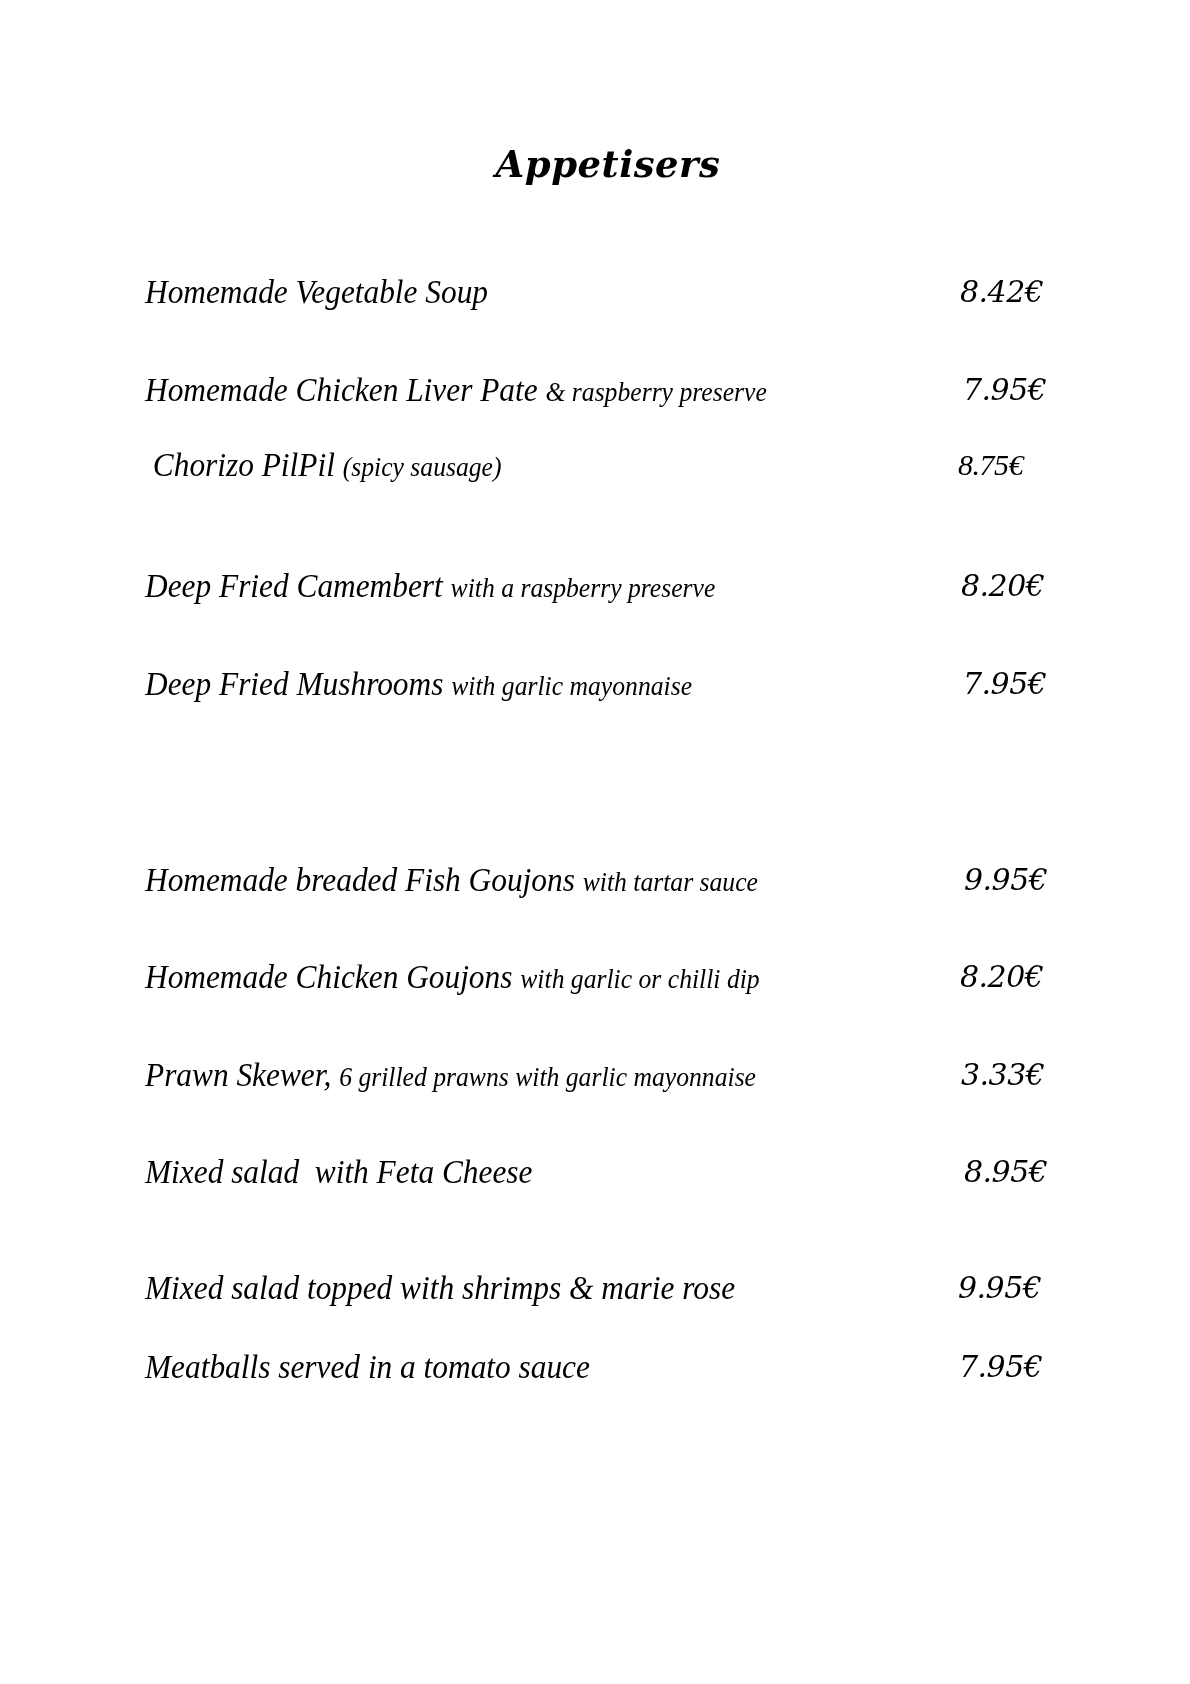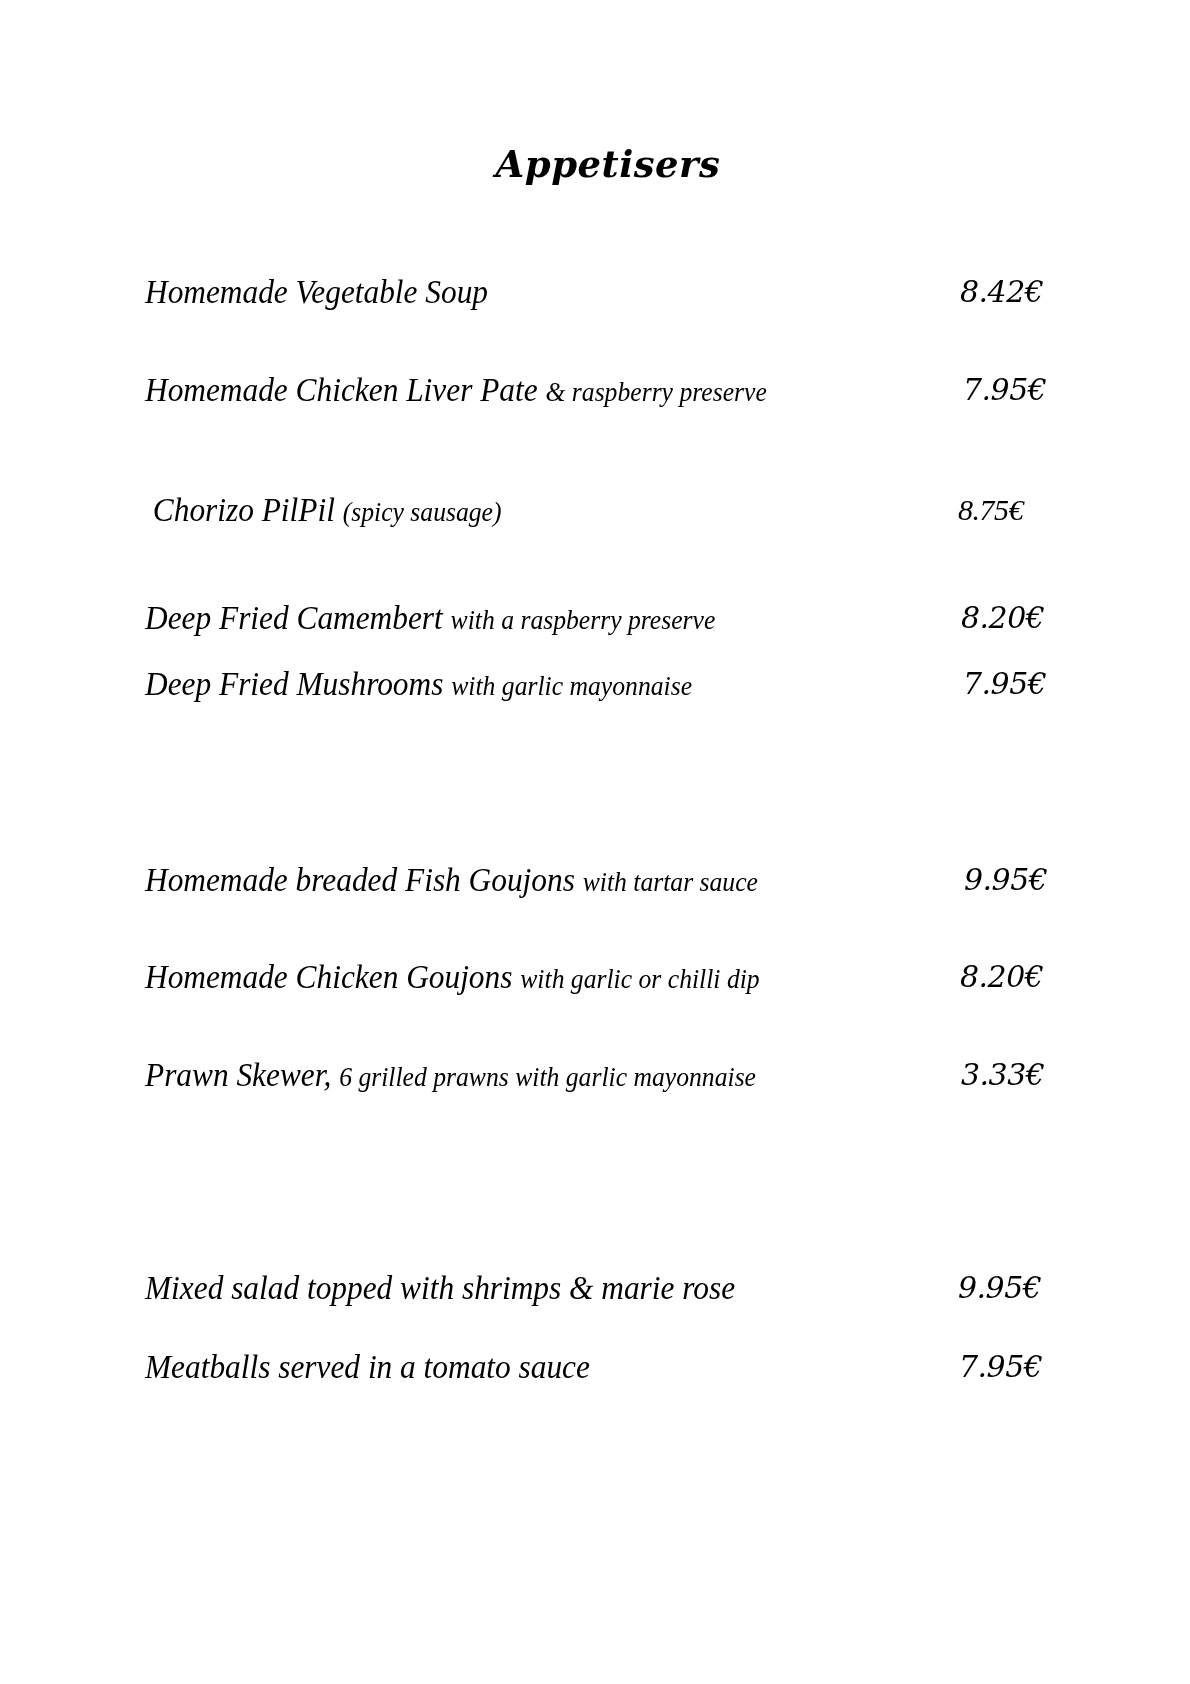--- a/index.html
+++ b/index.html
@@ -86,26 +86,26 @@
     <div class="item" style="top:270px;">
       <span class="item-text"><span class="item-name">Homemade Vegetable Soup</span><span class="item-desc"></span></span>
       <span class="item-price" style="left:960px;">8.42€</span>
     </div>
 
     <div class="item" style="top:368px;">
       <span class="item-text"><span class="item-name">Homemade Chicken Liver Pate </span><span class="item-desc">&amp; raspberry preserve</span></span>
       <span class="item-price" style="left:963px;">7.95€</span>
     </div>
 
-    <div class="item" style="top:488px;">
+    <div class="item" style="top:443px;">
       <span class="item-text"><span class="item-name"> Chorizo PilPil </span><span class="item-desc">(spicy sausage)</span></span>
       <span class="item-price" style="left:958px;font-family:Liberation Serif, serif;">8.75€</span>
     </div>
 
-    <div class="item" style="top:564px;margin-top:32px;">
+    <div class="item" style="top:564px;">
       <span class="item-text"><span class="item-name">Deep Fried Camembert </span><span class="item-desc">with a raspberry preserve</span></span>
       <span class="item-price" style="left:961px;">8.20€</span>
     </div>
 
     <div class="item" style="top:662px;">
       <span class="item-text"><span class="item-name">Deep Fried Mushrooms </span><span class="item-desc">with garlic mayonnaise</span></span>
       <span class="item-price" style="left:963px;">7.95€</span>
     </div>
 
 
@@ -117,20 +117,24 @@
     <div class="item" style="top:955px;">
       <span class="item-text"><span class="item-name">Homemade Chicken Goujons </span><span class="item-desc">with garlic or chilli dip</span></span>
       <span class="item-price" style="left:960px;">8.20€</span>
     </div>
 
     <div class="item" style="top:1053px;">
       <span class="item-text"><span class="item-name">Prawn Skewer, </span><span class="item-desc">6 grilled prawns with garlic mayonnaise</span></span>
       <span class="item-price" style="left:961px;">3.33€</span>
     </div>
 
+    <div class="item" style="top:1150px;">
+      <span class="item-text"><span class="item-name">Mixed salad  with Feta Cheese</span><span class="item-desc"></span></span>
+      <span class="item-price" style="left:964px;">8.95€</span>
+    </div>
 
     <div class="item" style="top:1241px;margin-top:25px;">
       <span class="item-text"><span class="item-name">Mixed salad topped with shrimps &amp; marie rose</span><span class="item-desc"></span></span>
       <span class="item-price" style="left:958px;">9.95€</span>
     </div>
 
     <div class="item" style="top:1345px;">
       <span class="item-text"><span class="item-name">Meatballs served in a tomato sauce</span><span class="item-desc"></span></span>
       <span class="item-price" style="left:959px;">7.95€</span>
     </div>

